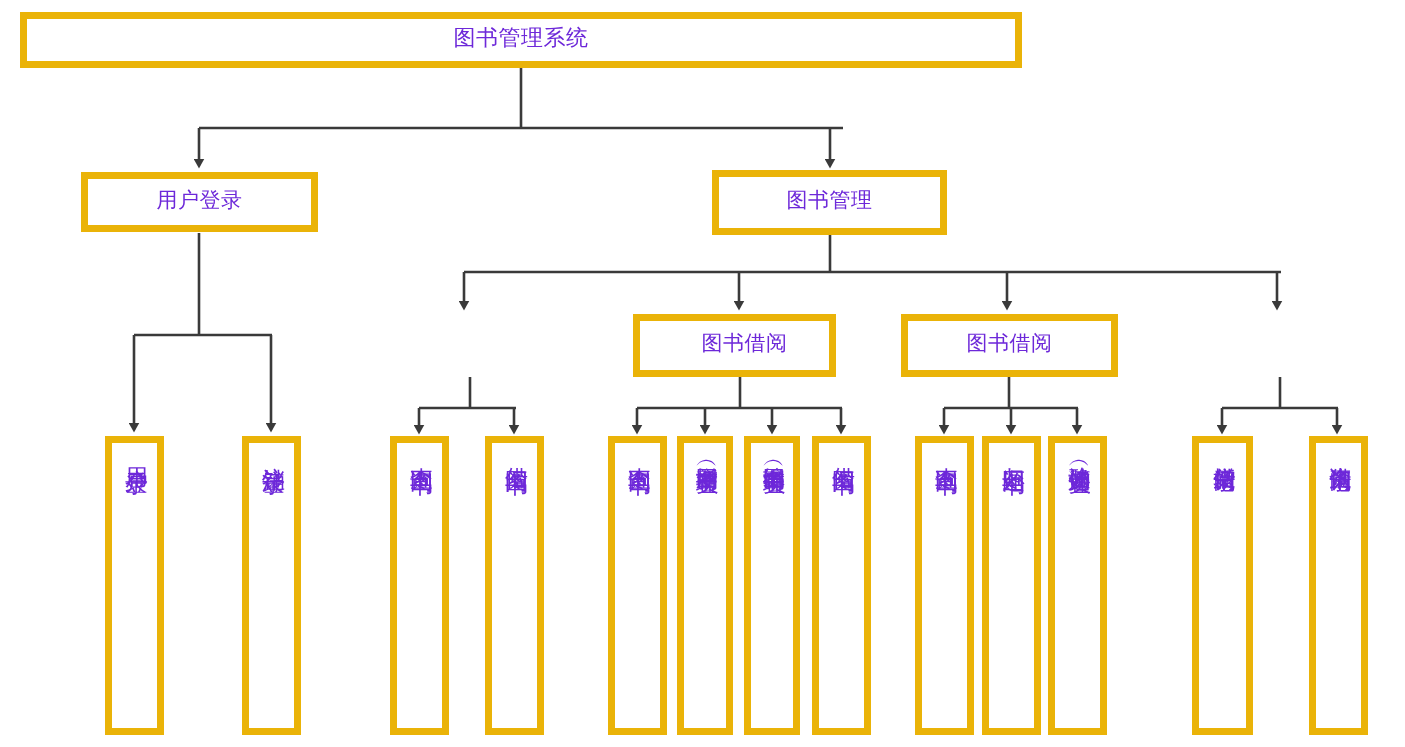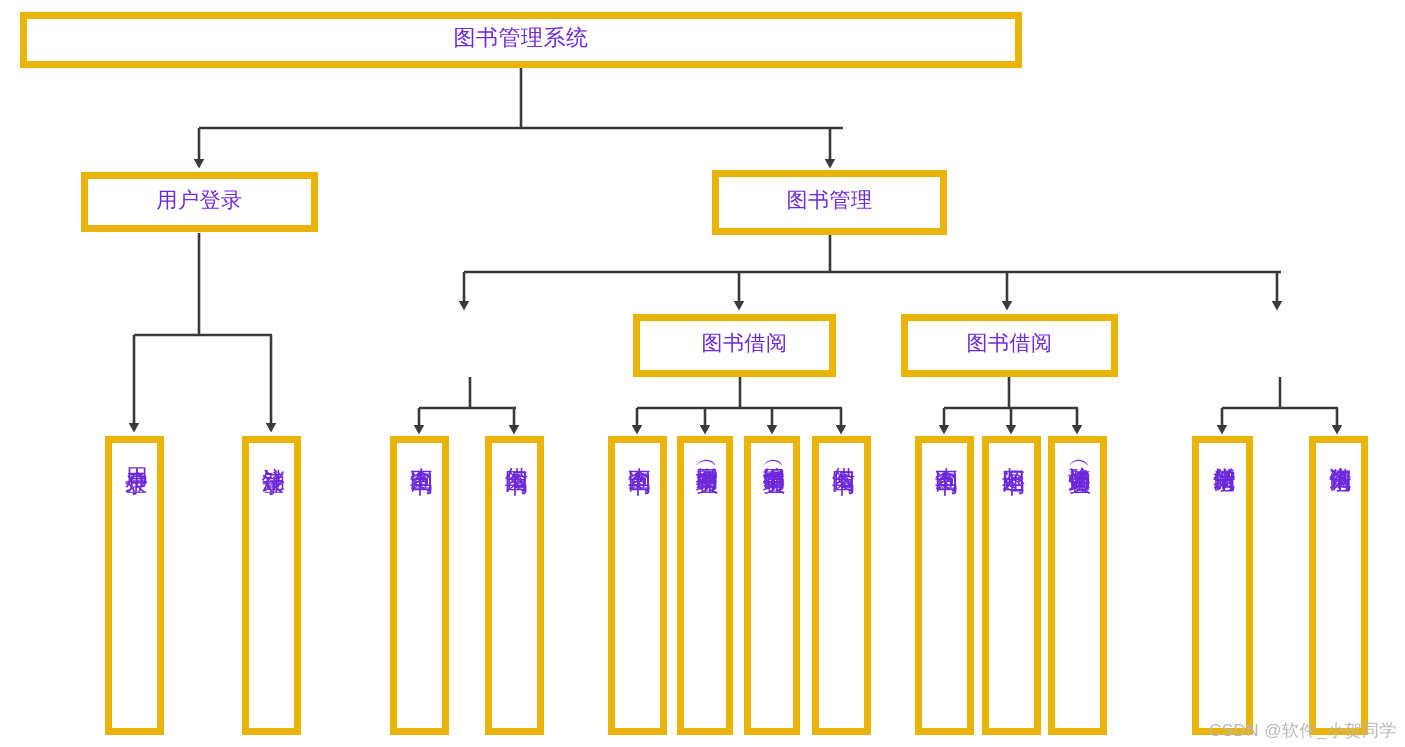--- a/index.html
+++ b/index.html
@@ -186,14 +186,13 @@
     <span class="label">确认归还（管理员）</span>
   </div>
 
   <div class="node vertical tall-text" style="left:1192px;top:436px;width:61px;height:299px;">
     <span class="label">新增借阅记录</span>
   </div>
   <div class="node vertical tall-text" style="left:1309px;top:436px;width:59px;height:299px;">
     <span class="label">查询借阅记录</span>
   </div>
 
-  <div id="watermark">CSDN @软件_小贺同学</div>
 </div>
 
 </body></html>

